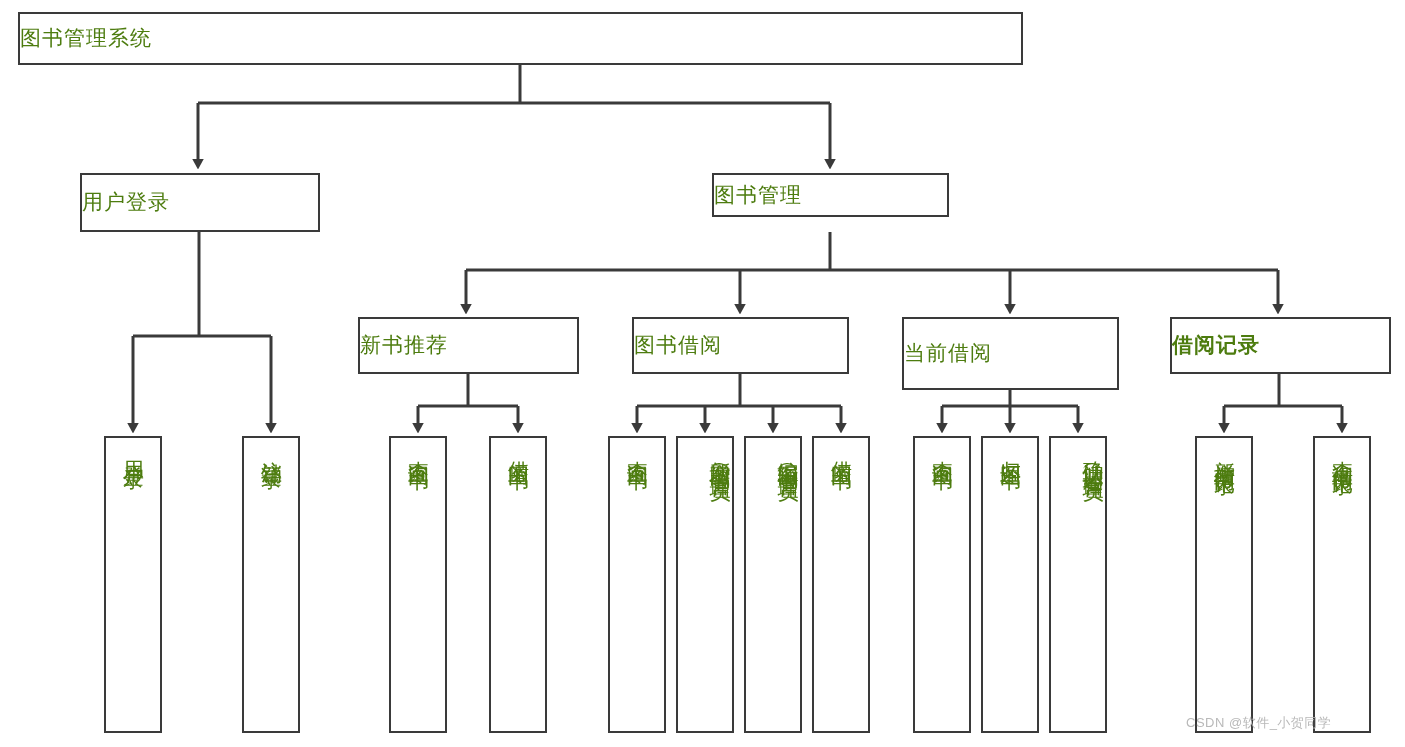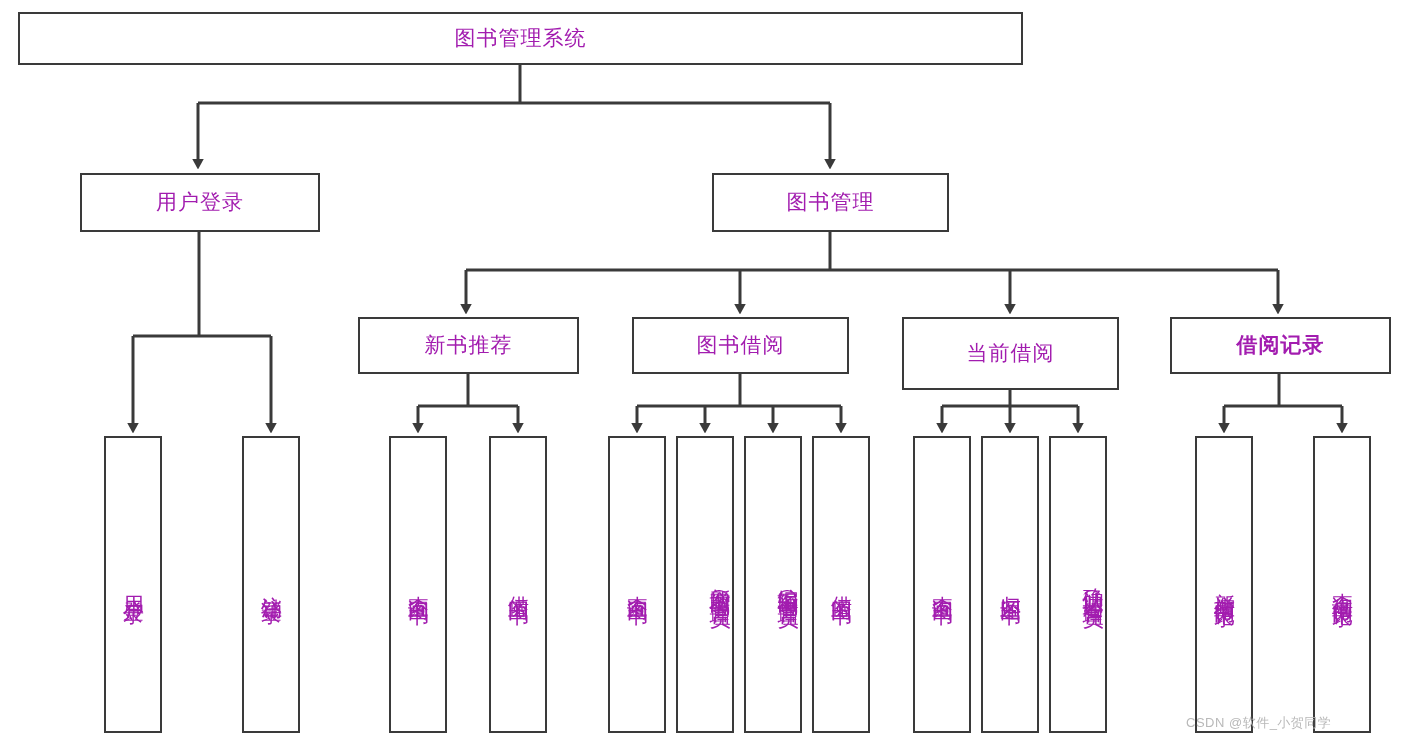--- a/index.html
+++ b/index.html
@@ -23,24 +23,24 @@
     top: 0;
     width: 1405px;
     height: 747px;
     pointer-events: none;
   }
   .node {
     position: absolute;
     box-sizing: border-box;
     border: 2px solid #3a3a3a;
     background: #ffffff;
-    color: #a21caf;
+    color: #4d7c0f;
     display: flex;
     align-items: center;
-    justify-content: center;
+    justify-content: flex-start;
     text-align: center;
     line-height: 1.18;
   }
   .node.h {
     font-size: 21px;
     letter-spacing: 1px;
   }
   .node.v {
     font-size: 21px;
     writing-mode: vertical-rl;
@@ -121,21 +121,21 @@
     </g>
   </svg>
 
   <div class="node h" style="left:18px; top:12px; width:1005px; height:53px;">
     <span>图书管理系统</span>
   </div>
 
   <div class="node h" style="left:80px; top:173px; width:240px; height:59px;">
     <span>用户登录</span>
   </div>
-  <div class="node h" style="left:712px; top:173px; width:237px; height:59px;">
+  <div class="node h" style="left:712px; top:173px; width:237px; height:44px;">
     <span>图书管理</span>
   </div>
 
   <div class="node h" style="left:632px; top:317px; width:217px; height:57px;">
     <span>图书借阅</span>
   </div>
   <div class="node h" style="left:358px; top:317px; width:221px; height:57px;">
     <span>新书推荐</span>
   </div>
   <div class="node h" style="left:902px; top:317px; width:217px; height:73px;">

